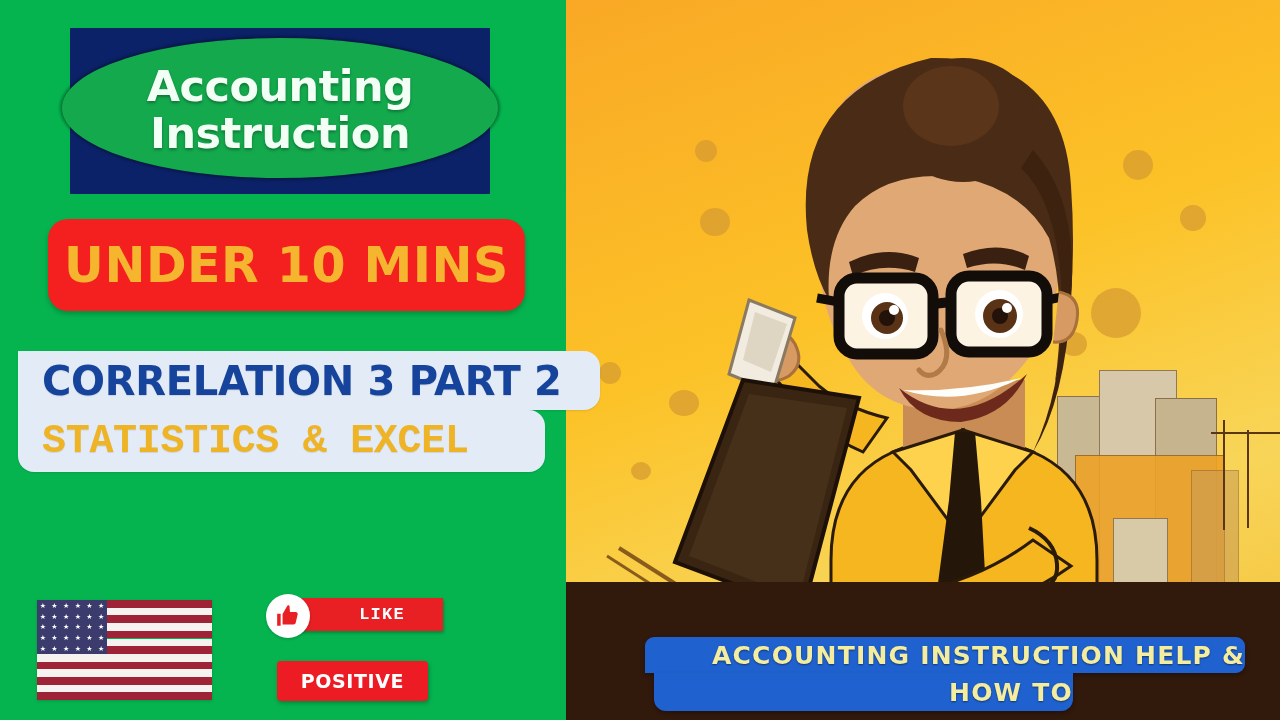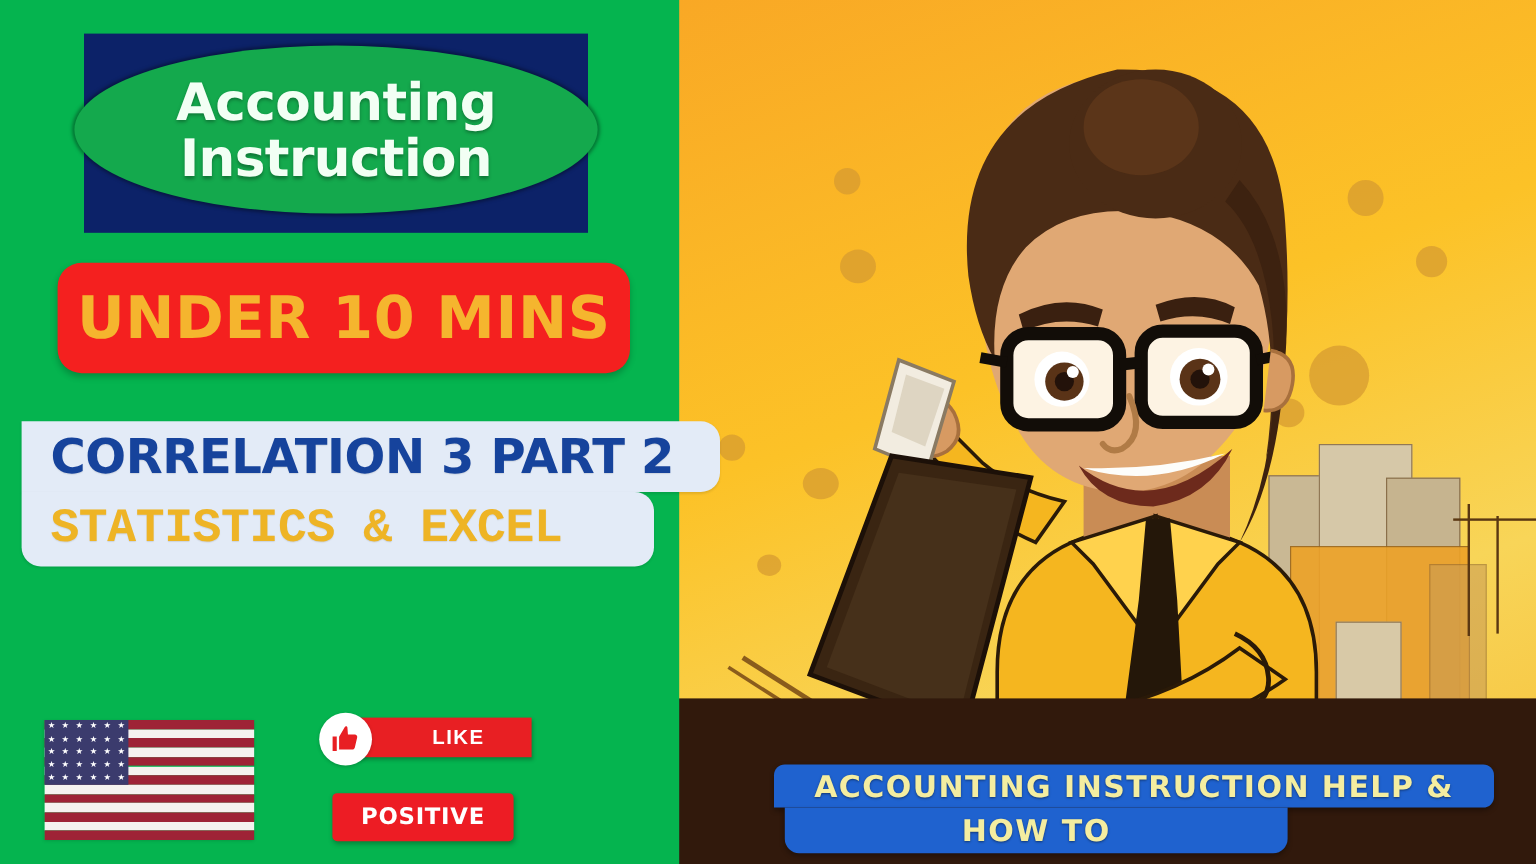--- a/index.html
+++ b/index.html
@@ -145,21 +145,21 @@
   .like-bar {
     position:absolute; left:25px; top:4px;
     width:152px; height:33px;
     background:#e81f23;
     display:flex; align-items:center; justify-content:center;
     padding-left:30px;
     box-shadow:1px 2px 3px rgba(0,0,0,0.25);
   }
   .like-bar span {
     color:#ffffff;
-    font-family:Liberation Sans, sans-serif;
+    font-family:Liberation Mono, monospace;
     font-weight:bold;
     font-size:17px;
     letter-spacing:1.2px;
   }
   .like-circle {
     position:absolute; left:0; top:0;
     width:44px; height:44px;
     background:#ffffff;
     border-radius:50%;
     z-index:3;
@@ -208,21 +208,21 @@
   }
   .art .antenna { position:absolute; background:#5a3712; }
 
   
   .char { position:absolute; left:0; top:0; width:717px; height:720px; }
 
   
   .banner { position:absolute; left:645px; top:637px; z-index:20; width:600px; }
   .banner-row {
     background:#1f62cf;
-    display:flex; align-items:center; justify-content:center;
+    display:flex; align-items:center; justify-content:flex-end;
     box-shadow:0 2px 4px rgba(0,0,0,0.3);
   }
   .banner-row-1 {
     width:600px; height:36px;
     border-radius:9px 9px 9px 0;
   }
   .banner-row-2 {
     width:419px; height:38px;
     margin-left:9px;
     border-radius:0 0 12px 12px;

